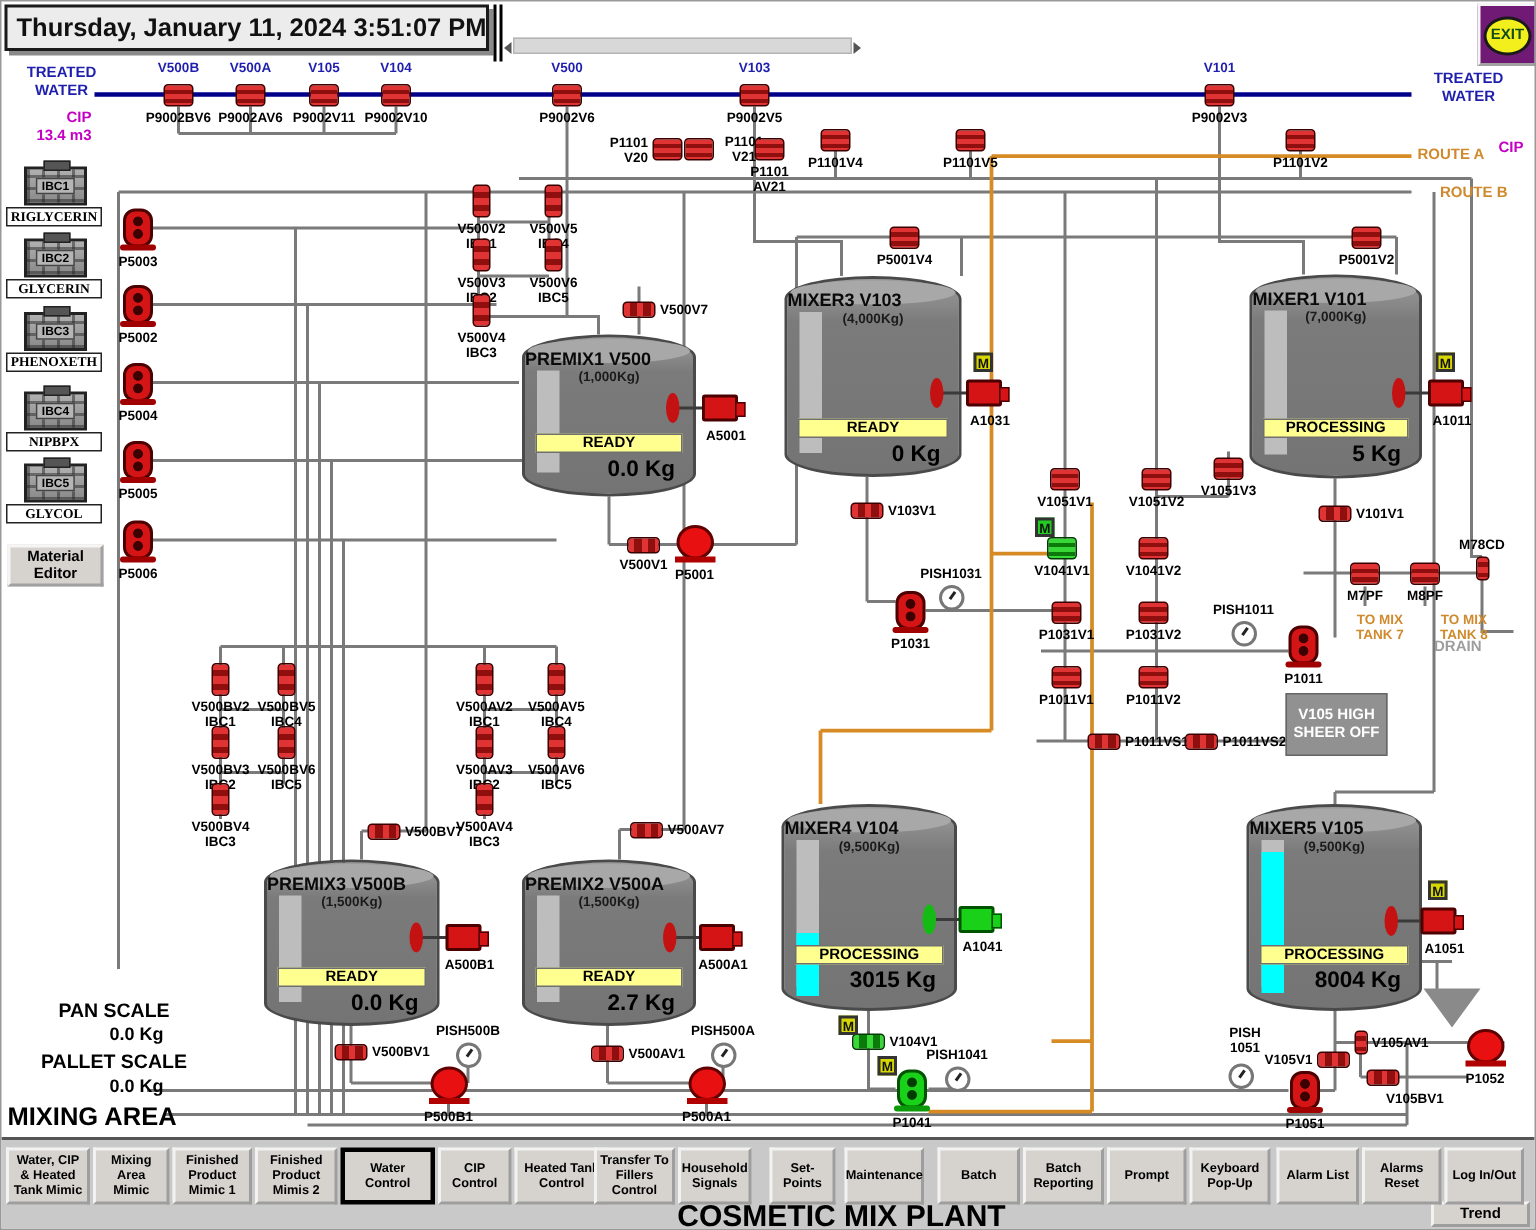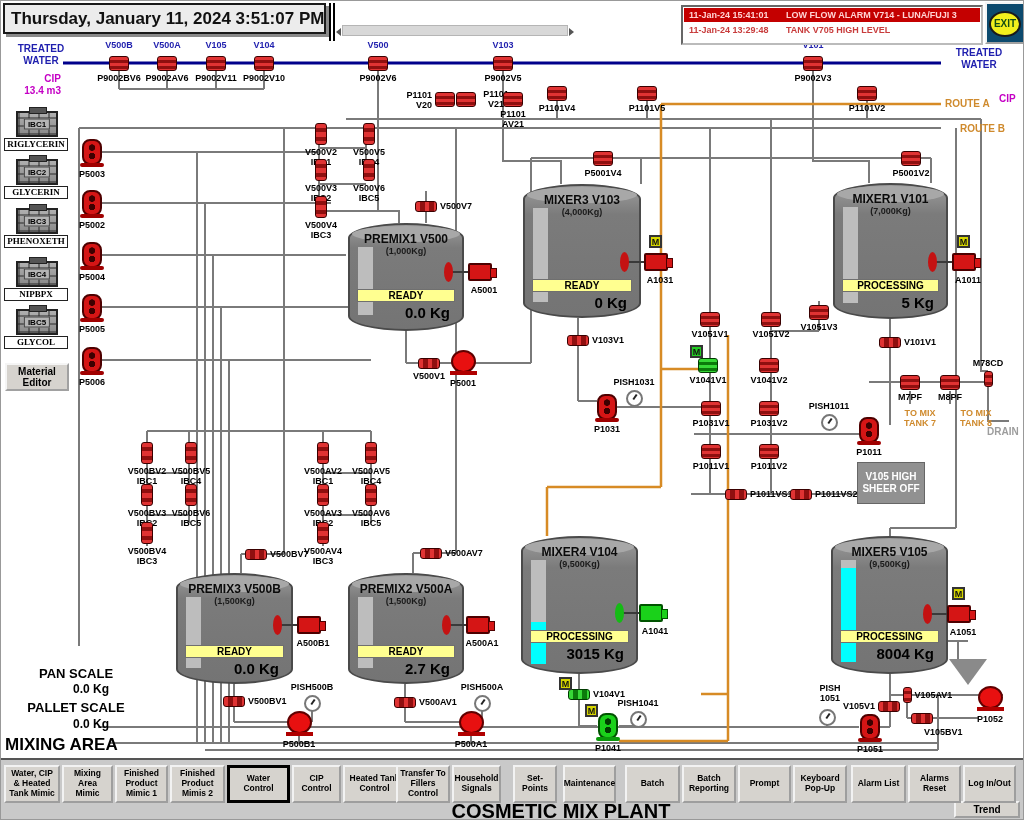--- a/index.html
+++ b/index.html
@@ -21,21 +21,21 @@
   .scroll-track{position:absolute;left:341px;top:24px;width:226px;height:11px;background:#d8d8d8;border:1px solid #b5b5b5;}
   .arr-l{position:absolute;left:-7px;top:2px;width:0;height:0;border-top:4px solid transparent;border-bottom:4px solid transparent;border-right:5px solid #555;}
   .arr-r{position:absolute;right:-7px;top:2px;width:0;height:0;border-top:4px solid transparent;border-bottom:4px solid transparent;border-left:5px solid #555;}
 
   .alarm-panel{position:absolute;left:680px;top:4px;width:302px;height:40px;background:#fff;border:2px inset #bbb;z-index:6;}
   .alarm-row{position:absolute;left:1px;right:1px;height:14px;font:bold 9px/14px "Liberation Sans",sans-serif;overflow:hidden;}
   .alarm-row .a-time{position:absolute;left:5px;width:85px;}
   .alarm-row .a-text{position:absolute;left:102px;right:2px;}
   .alarm-red{top:1px;background:#c40000;color:#ffd2d2;}
   .alarm-white{top:16px;background:#fff;color:#c83c3c;}
-  .exit-face{position:absolute;left:984px;top:1px;width:40px;height:42px;background:#0c4a6e;border:2px outset #f5f5f5;z-index:6;}
+  .exit-face{position:absolute;left:984px;top:1px;width:40px;height:42px;background:#701a75;border:2px outset #f5f5f5;z-index:6;}
   .exit-oval{position:absolute;left:2px;top:7px;width:32px;height:26px;border-radius:50%;background:#f2ef1d;border:2px solid #1a1a1a;
     font:bold 10px/22px "Liberation Sans",sans-serif;color:#144d14;text-align:center;}
 
   .valve{position:absolute;border:1px solid #3a0000;border-radius:3px;z-index:6;}
   .vd{width:20px;height:15px;background:linear-gradient(180deg,#e03333 0 3px,#8f0f0f 3px 6px,#e03333 6px 9px,#8f0f0f 9px 12px,#e03333 12px);}
   .vv{width:12px;height:22px;background:linear-gradient(180deg,#e03333 0 4px,#8f0f0f 4px 8px,#e03333 8px 13px,#8f0f0f 13px 17px,#e03333 17px);}
   .vh{width:22px;height:11px;background:linear-gradient(90deg,#e03333 0 4px,#8f0f0f 4px 9px,#e03333 9px 13px,#8f0f0f 13px 18px,#e03333 18px);}
   .vvs{width:9px;height:16px;background:linear-gradient(180deg,#e03333 0 3px,#8f0f0f 3px 6px,#e03333 6px 10px,#8f0f0f 10px 13px,#e03333 13px);}
   .valve.grn{border-color:#003a00;}
   .vd.grn{background:linear-gradient(180deg,#37d837 0 3px,#0b7a0b 3px 6px,#37d837 6px 9px,#0b7a0b 9px 12px,#37d837 12px);}
@@ -62,21 +62,21 @@
   .agit-prop.grn{background:#15bb15;}
 
   .mbox{position:absolute;width:13px;height:13px;background:#d6d600;border:2px solid #333;font:bold 9px/10px "Liberation Sans",sans-serif;
     text-align:center;color:#111;z-index:6;}
   .mbox.grn{background:#22cc22;}
 
   .tank{position:absolute;background:linear-gradient(180deg,#9c9c9c,#7b7b7b 22%,#747474);border:2px solid #4a4a4a;border-radius:50%/15px;z-index:4;}
   .tank::before{content:'';position:absolute;left:2%;top:1px;width:96%;height:16px;border-radius:50%;background:#a8a8a8;}
   .tank-strip{position:absolute;left:8px;top:22px;bottom:14px;width:15px;background:#bdbdbd;}
   .tank-level{position:absolute;left:8px;width:15px;background:#00ffff;}
-  .tank-title{position:absolute;left:0;top:7px;width:100%;text-align:center;font:bold 12px "Liberation Sans",sans-serif;color:#0a0a0a;z-index:2;}
+  .tank-title{position:absolute;left:0;top:7px;width:100%;font:bold 12px "Liberation Sans",sans-serif;color:#0a0a0a;z-index:2;}
   .tank-cap{position:absolute;left:0;top:21px;width:100%;text-align:center;font:bold 9px "Liberation Sans",sans-serif;color:#1a1a1a;z-index:2;}
   .tank-band{position:absolute;left:7px;right:7px;height:13px;background:#ffff90;border:1px solid #6f6f6f;
     font:bold 10px/12px "Liberation Sans",sans-serif;text-align:center;color:#000;z-index:2;}
   .tank-weight{position:absolute;right:12px;font:bold 15px "Liberation Sans",sans-serif;color:#000;z-index:2;}
 
   .ibc{position:absolute;border:2px solid #222;z-index:6;
     background:repeating-linear-gradient(90deg,rgba(40,40,40,.5) 0 2px,rgba(0,0,0,0) 2px 10px),
                repeating-linear-gradient(0deg,rgba(40,40,40,.5) 0 2px,rgba(0,0,0,0) 2px 8px),
                linear-gradient(#b0b0b0,#898989);}
   .ibc::before{content:'';position:absolute;top:-6px;left:50%;margin-left:-8px;width:16px;height:5px;background:#555;border:1px solid #222;}
@@ -143,44 +143,34 @@
     <path fill="none" stroke="#00008b" stroke-width="3" d="M62 62 H940"></path>
   </svg>
 
   <div class="datebox">Thursday, January 11, 2024  3:51:07 PM</div>
   <div class="dbar"></div>
   <div class="scroll-track">
     <div class="arr-l"></div>
     <div class="arr-r"></div>
   </div>
 
-  <div class="alarm-panel">
-    <div class="alarm-row alarm-red">
-      <span class="a-time">11-Jan-24 15:41:01</span>
-      <span class="a-text">LOW FLOW ALARM V714 - LUNA/FUJI 3</span>
-    </div>
-    <div class="alarm-row alarm-white">
-      <span class="a-time">11-Jan-24 13:29:48</span>
-      <span class="a-text">TANK V705 HIGH LEVEL</span>
-    </div>
-  </div>
   <div class="exit-face">
     <div class="exit-oval">EXIT</div>
   </div>
 
   <div class="lbl wrap blue" style="left:8px;top:42px;width:64px;font-size:10px;">TREATED WATER</div>
   <div class="lbl wrap blue" style="left:946px;top:46px;width:64px;font-size:10px;">TREATED WATER</div>
   <div class="lbl right mag" style="left:12px;top:72px;width:48px;font-size:10px;">
     <div>CIP</div>
     <div>13.4 m3</div>
   </div>
   <div class="lbl mag" style="left:998px;top:92px;font-size:10px;">CIP</div>
   <div class="lbl org" style="left:944px;top:97px;font-size:10px;">ROUTE A</div>
   <div class="lbl org" style="left:944px;top:122px;font-size:10px;padding-left:15px;">ROUTE B</div>
-  <div class="lbl drain" style="left:986px;top:425px;font-size:10px;">DRAIN</div>
+  <div class="lbl drain" style="left:955px;top:425px;font-size:10px;">DRAIN</div>
   <div class="lbl wrap org" style="left:896px;top:407px;width:46px;">TO MIX TANK 7</div>
   <div class="lbl wrap org" style="left:952px;top:407px;width:46px;">TO MIX TANK 8</div>
 
   <div class="sheerbox">V105 HIGH SHEER OFF</div>
   <div class="hopper"></div>
   <div class="matedit">Material Editor</div>
 
   <div class="scale-lbl" style="left:30px;top:665px;width:90px;">PAN SCALE</div>
   <div class="scale-val" style="left:60px;top:681px;width:60px;">0.0 Kg</div>
   <div class="scale-lbl" style="left:20px;top:699px;width:110px;">PALLET SCALE</div>

